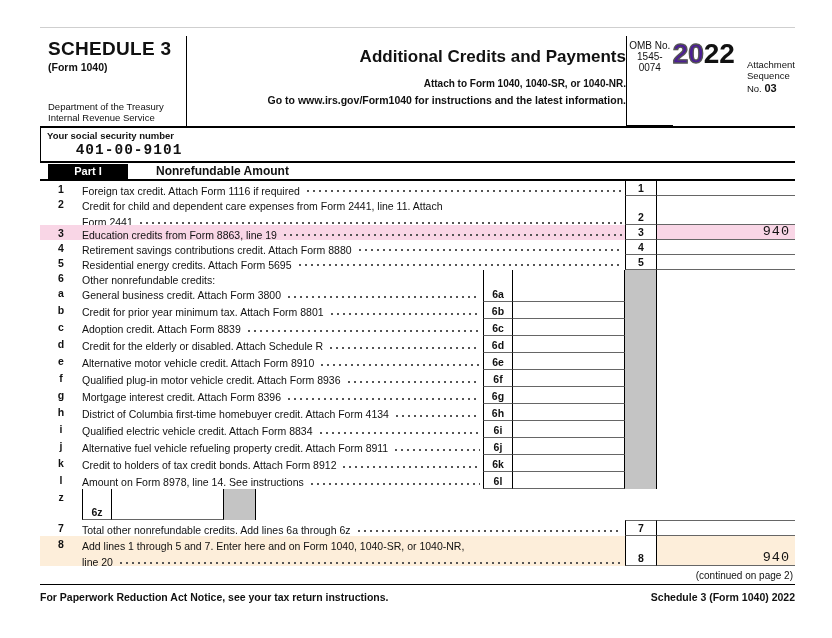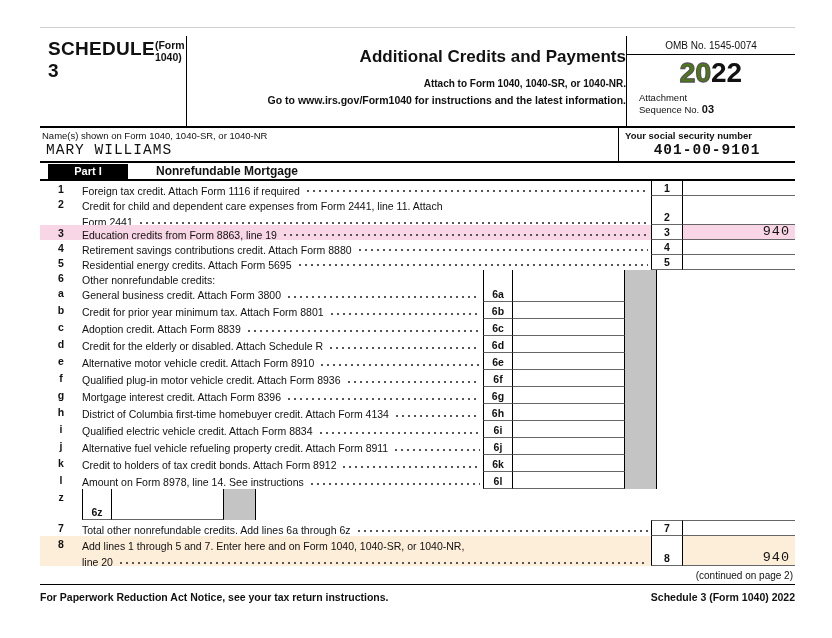--- a/index.html
+++ b/index.html
@@ -4,33 +4,33 @@
 <style>
   * { box-sizing: border-box; margin: 0; padding: 0; }
   html,body { background:#fff; }
   body { font-family:"Liberation Sans","DejaVu Sans",sans-serif; color:#111; }
   .page { position:relative; width:832px; height:638px; background:#fff; overflow:hidden; }
   .sheet { position:absolute; left:40px; top:27px; width:755px; }
   .topline { border-top:1px solid #cfcfcf; margin-bottom:8px; }
 
   
   .hdr { display:flex; border-bottom:2.5px solid #000; height:92px; }
-  .hleft { width:147px; border-right:1.2px solid #000; padding:2px 4px 3px 8px; display:flex; flex-direction:row; }
+  .hleft { width:147px; border-right:1.2px solid #000; padding:2px 4px 3px 8px; display:flex; flex-direction:column; }
   .sched { font-size:19px; font-weight:bold; letter-spacing:.3px; }
   .f1040 { font-size:10.5px; font-weight:bold; margin-top:1px; }
   .dept { margin-top:auto; font-size:9.5px; line-height:1.18; }
   .hcenter { flex:1; border-right:1.2px solid #000; text-align:right; padding-top:11px; }
   .maintitle { font-size:17px; font-weight:bold; }
   .attach { font-size:10px; font-weight:bold; margin-top:11px; }
   .goto { font-size:10.5px; font-weight:bold; margin-top:5px; }
-  .hright { width:168px; display:flex; flex-direction:column; }
+  .hright { width:168px; display:flex; flex-direction:row; }
   .omb { font-size:10px; text-align:center; padding:4px 0 3px; border-bottom:1px solid #000; }
   .year { text-align:center; font-size:28px; font-weight:bold; line-height:1; margin-top:4px; }
-  .y-outline { color:#4d7c0f; -webkit-text-stroke:1.3px #555; text-shadow:0 0 1px #777; }
-  .attline { font-size:9.5px; line-height:1.2; padding-left:12px; margin-top:5px; }
+  .y-outline { color:#4c1d95; -webkit-text-stroke:1.3px #555; text-shadow:0 0 1px #777; }
+  .attline { font-size:9.5px; line-height:1.2; padding-left:12px; margin-top:23px; }
   .attline b { font-size:11px; }
 
   
   .namerow { display:flex; border-bottom:2.5px solid #000; height:35px; }
   .ncell { flex:1; padding:2px 0 0 2px; }
   .nlabel { font-size:9.5px; }
   .nvalue { font-family:"Liberation Mono","DejaVu Sans Mono",monospace; font-size:14.5px; letter-spacing:1px; padding-left:4px; margin-top:1px; }
   .scell { width:177px; border-left:1.2px solid #000; padding-top:2px; }
   .slabel { font-size:9.5px; font-weight:bold; padding-left:6px; }
   .svalue { font-family:"Liberation Mono","DejaVu Sans Mono",monospace; font-size:14.5px; letter-spacing:1px; text-align:center; margin-top:1px;font-weight:bold; }
@@ -43,21 +43,21 @@
   
   .row { display:flex; position:relative; }
   .g { flex:none; width:42px; text-align:center; font-weight:bold; font-size:10.5px; padding-top:2px; }
   .g-top { align-self:flex-start; }
   .d { flex:none; font-size:10.5px; padding-top:4px; white-space:nowrap; }
   .dots { flex:1; align-self:flex-end; height:4px; margin:0 3px 3px 6px;
           background-image:radial-gradient(circle at 2px 2px, #555 1px, rgba(0,0,0,0) 1.4px);
           background-size:6px 4px; background-repeat:repeat-x; background-position:left bottom; }
   .nb { flex:none; width:32px; border-left:1.2px solid #000; border-right:1.2px solid #000; border-bottom:1px solid #666;
         display:flex; align-items:flex-end; justify-content:center; font-weight:bold; font-size:10.5px; padding-bottom:1px; background:#fff; }
-  .am { flex:none; width:112px; border-bottom:1px solid #666; display:flex; align-items:flex-end; justify-content:flex-end;
+  .am { flex:none; width:138px; border-bottom:1px solid #666; display:flex; align-items:flex-end; justify-content:flex-end;
         font-family:"Liberation Mono","DejaVu Sans Mono",monospace; font-size:13.5px; letter-spacing:1px; padding:0 5px 0 0; }
   .descol { flex:1; display:flex; flex-direction:column; min-width:0; }
   .l2 { display:flex; flex:1; }
 
   
   .ib { flex:none; width:30px; border-left:1px solid #000; border-right:1px solid #000; border-bottom:1px solid #666;
         display:flex; align-items:flex-end; justify-content:center; font-weight:bold; font-size:10.5px; padding-bottom:1px; }
   .ia { flex:none; width:112px; border-right:1px solid #000; border-bottom:1px solid #666; }
   .ib.open, .ia.open { border-bottom:none; }
   .gc { flex:none; width:32px; background:#c4c4c4; border-right:1px solid #000; }
@@ -83,50 +83,50 @@
 <body>
 
 <div class="page">
   <div class="sheet">
     <div class="topline"></div>
 
     <div class="hdr">
       <div class="hleft">
         <div class="sched">SCHEDULE 3</div>
         <div class="f1040">(Form 1040)</div>
+        <div class="dept">
+          <div>Department of the Treasury</div>
+          <div>Internal Revenue Service</div>
+        </div>
       </div>
       <div class="hcenter">
         <div class="maintitle">Additional Credits and Payments</div>
         <div class="attach">Attach to Form 1040, 1040-SR, or 1040-NR.</div>
         <div class="goto">Go to www.irs.gov/Form1040 for instructions and the latest information.</div>
       </div>
       <div class="hright">
         <div class="omb">OMB No. 1545-0074</div>
         <div class="year"><span class="y-outline">20</span><span>22</span></div>
         <div class="attline">
           <div>Attachment</div>
           <div><span>Sequence No. </span><b>03</b></div>
         </div>
       </div>
     </div>
 
     <div class="namerow">
-      <div class="ncell">
-        <div class="nlabel">Name(s) shown on Form 1040, 1040-SR, or 1040-NR</div>
-        <div class="nvalue">MARY WILLIAMS</div>
-      </div>
       <div class="scell">
         <div class="slabel">Your social security number</div>
         <div class="svalue">401-00-9101</div>
       </div>
     </div>
 
     <div class="partbar">
       <div class="partbox">Part I</div>
-      <div class="parttitle">Nonrefundable Mortgage</div>
+      <div class="parttitle">Nonrefundable Amount</div>
     </div>
 
     <div class="row h15">
       <div class="g">1</div>
       <div class="d">Foreign tax credit. Attach Form 1116 if required</div>
       <div class="dots"></div>
       <div class="nb">1</div>
       <div class="am"></div>
     </div>
 

